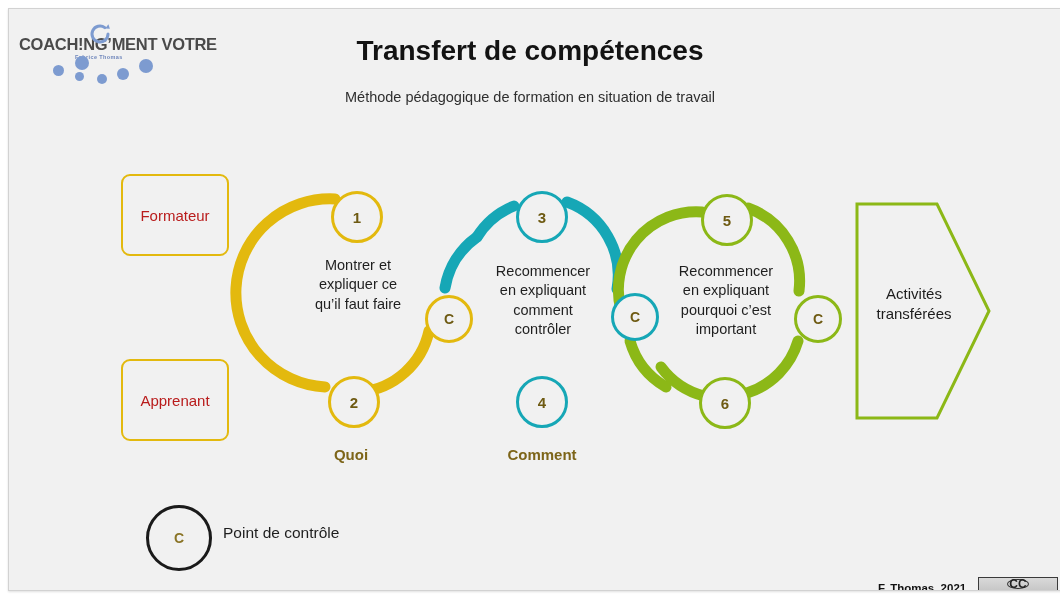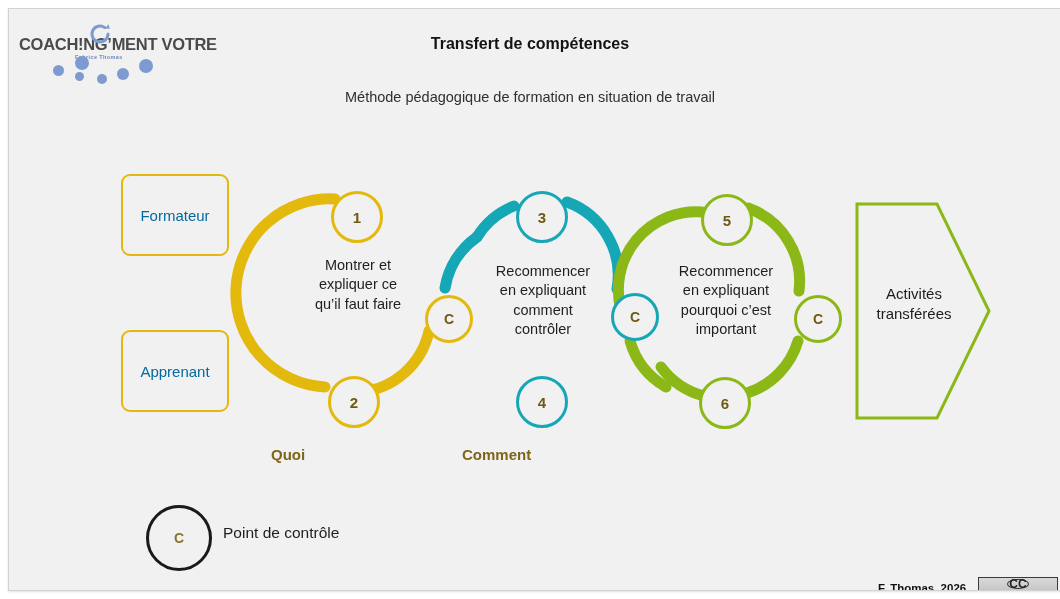--- a/index.html
+++ b/index.html
@@ -31,36 +31,36 @@
     position:absolute;left:62px;top:33px;
     font-size:5.5px;font-weight:bold;color:#6f86bb;
     letter-spacing:.4px;white-space:nowrap;
   }
   .dot{position:absolute;border-radius:50%;background:#7d9bd0;}
   #logo-swirl{position:absolute;left:74px;top:0px;width:26px;height:26px;}
 
   
   #title{
     left:0;top:26px;width:1042px;text-align:center;
-    font-size:16px;font-weight:bold;color:#131313;
+    font-size:28px;font-weight:bold;color:#131313;
   }
   #subtitle{
     left:0;top:80px;width:1042px;text-align:center;
     font-size:14.5px;color:#2f2f2f;
   }
 
   
   .rolebox{
     border:2.5px solid #E3B90E;border-radius:9px;
     background:#f1f1f1;
     display:flex;align-items:center;justify-content:center;
-    font-size:15px;color:#0369a1;
+    font-size:15px;color:#b91c1c;
   }
   #box-formateur{left:112px;top:165px;width:104px;height:78px;}
-  #box-apprenant{left:112px;top:321px;width:104px;height:78px;text-align:center;}
+  #box-apprenant{left:112px;top:350px;width:104px;height:78px;text-align:center;}
 
   
   #rings{left:0;top:0;width:1042px;height:581px;}
 
   
   .node{
     border-radius:50%;
     background:#f1f1f1;
     display:flex;align-items:center;justify-content:center;
     font-weight:bold;color:#6E5A12;
@@ -72,21 +72,21 @@
   .node.num{width:52px;height:52px;font-size:15px;}
   .node.ctrl{width:48px;height:48px;font-size:14px;}
 
   
   .steptext{
     text-align:center;font-size:14.5px;color:#1f1f1f;line-height:1.33;
   }
 
   
   .phaselabel{
-    font-size:15px;font-weight:bold;color:#7D6519;
+    text-align:center;font-size:15px;font-weight:bold;color:#7D6519;
     width:160px;
   }
 
   
   #chevron{left:846px;top:193px;width:136px;height:218px;}
   #chevron-label{
     left:846px;top:275px;width:118px;text-align:center;
     font-size:15px;color:#1c1c1c;line-height:1.35;
   }
 
@@ -226,21 +226,21 @@
   <div id="chevron-label" class="abs">
     <div>Activités</div>
     <div>transférées</div>
   </div>
 
   <div id="legend-circle" class="abs">
     <span>C</span>
   </div>
   <div id="legend-text" class="abs">Point de contrôle</div>
 
-  <div id="credit" class="abs">F. Thomas, 2026</div>
+  <div id="credit" class="abs">F. Thomas, 2021</div>
   <div id="cc-badge" class="abs">
     <div id="cc-top">
       <span id="cc-mark">CC</span>
     </div>
     <div id="cc-bot">SOME RIGHTS RESERVED</div>
   </div>
 
 </div>
 
 </body></html>

